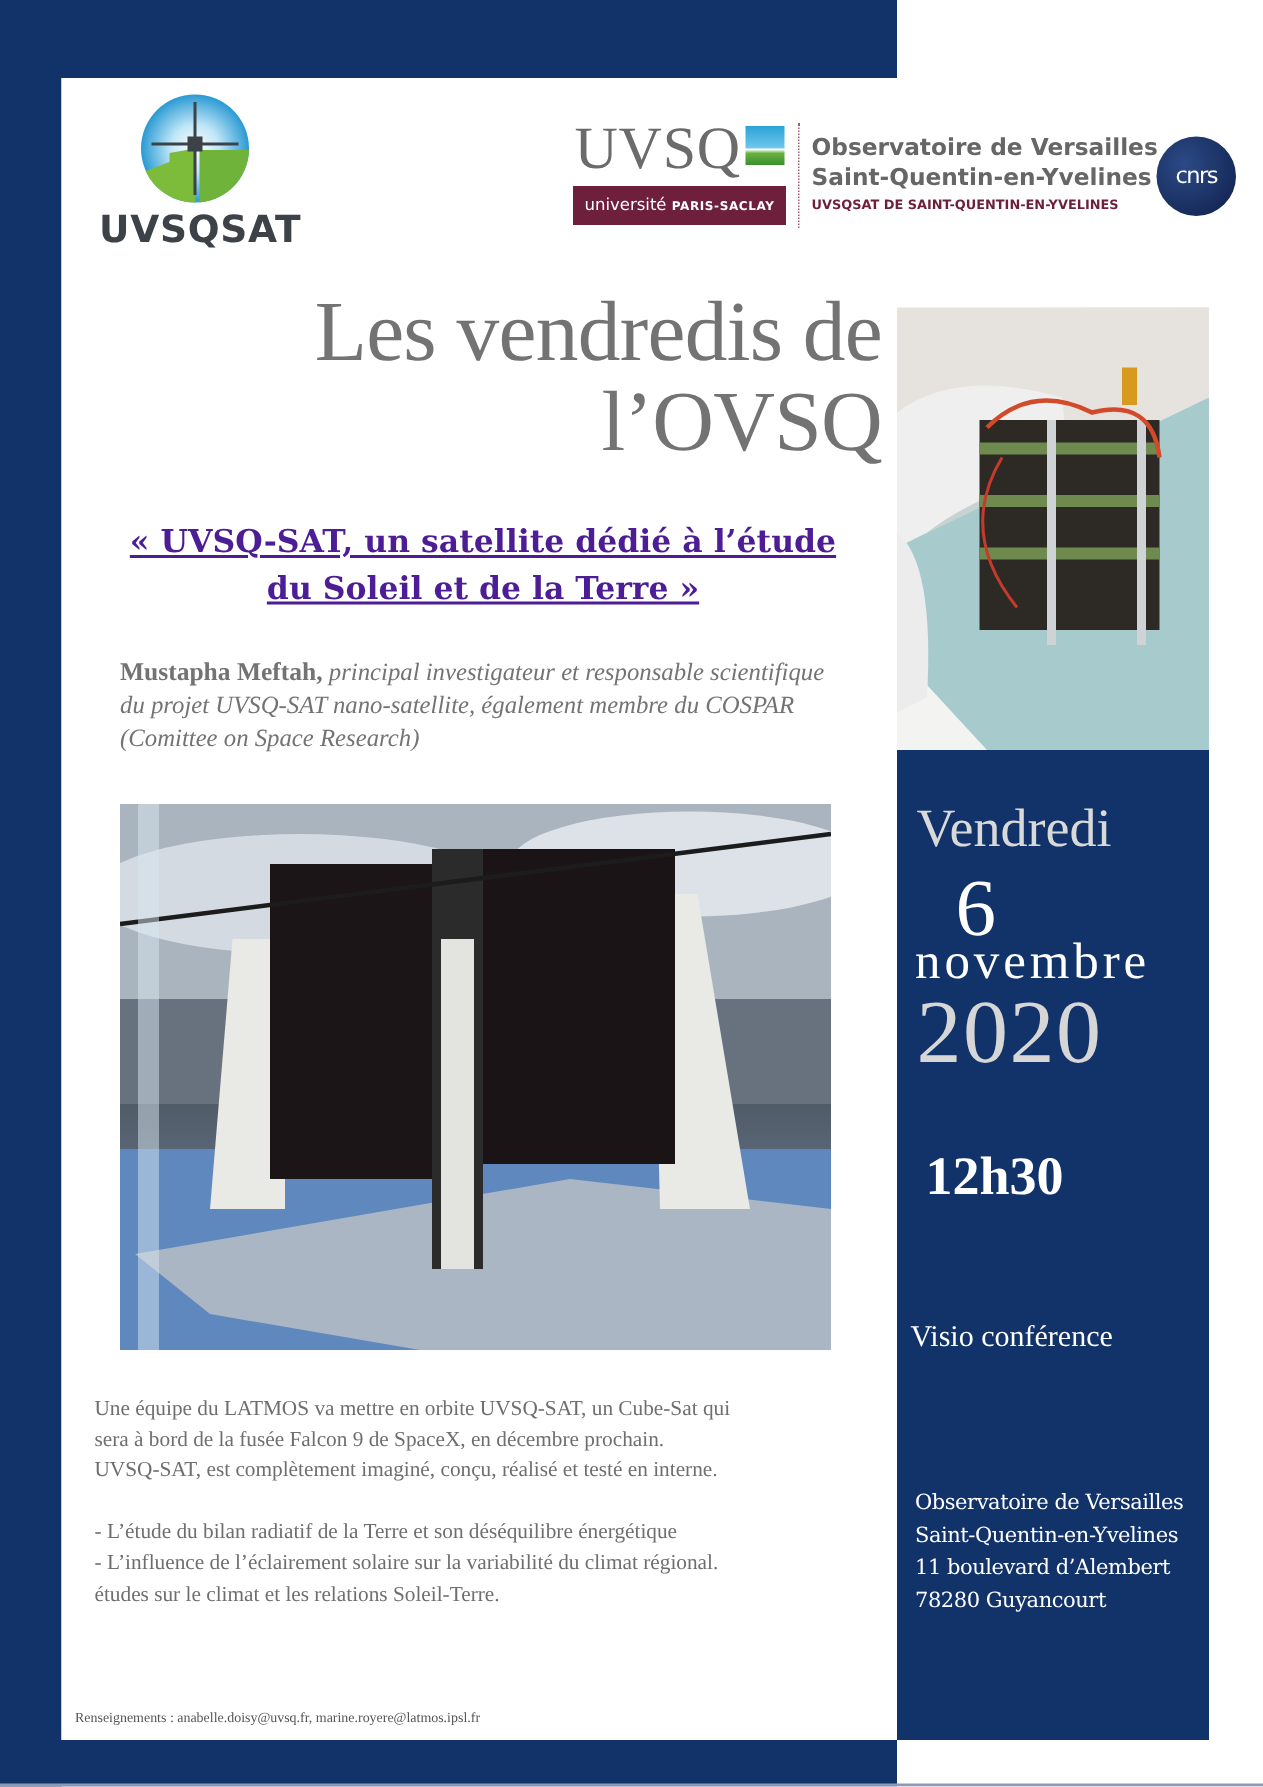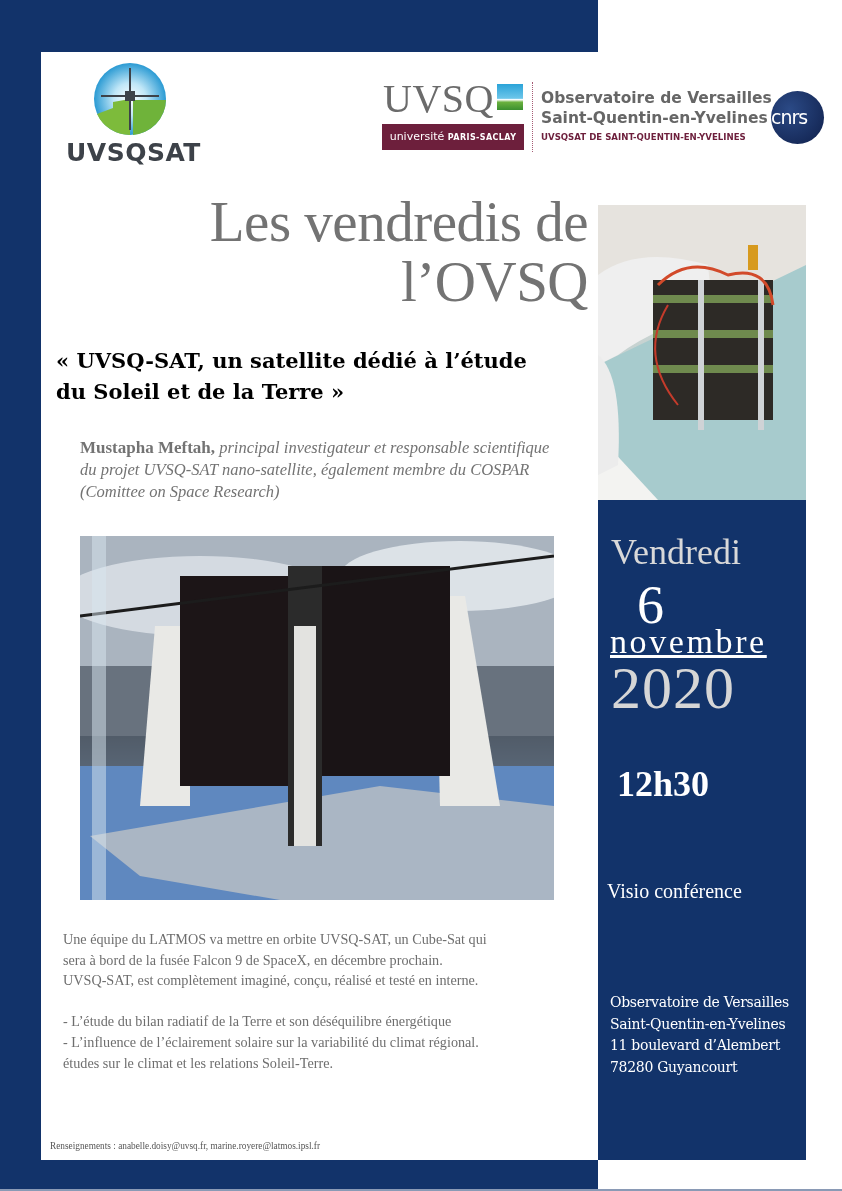--- a/index.html
+++ b/index.html
@@ -21,27 +21,27 @@
   
   #uvsq-logo { position:absolute; left:381px; top:78px; width:144px; height:74px; }
   #uvsq-logo .uvsq-word { position:absolute; left:2px; top:0; font-family:"Liberation Serif", serif; font-size:40px; color:#6b6b6b; letter-spacing:0.5px; line-height:42px;text-align:center; }
   #uvsq-logo .sun-box { position:absolute; left:116px; top:6px; width:26px; height:26px; background:linear-gradient(180deg,#2aa3d8 0%,#6cc6ea 55%,#ffffff 60%,#6ab13e 70%,#3a8f2f 100%); }
   #uvsq-logo .paris-saclay { position:absolute; left:1px; top:46px; width:142px; height:26px; background:#6d1f3c; color:#fff; font-family:"DejaVu Sans", sans-serif; font-size:11px; line-height:26px; text-align:center; }
   #uvsq-logo .paris-saclay small { font-size:8px; font-weight:bold; letter-spacing:0.4px; }
   .dotted-sep { position:absolute; left:532px; top:82px; width:0; height:70px; border-left:1px dotted #a65b74; }
   #ovsq-logo { position:absolute; left:541px; top:88px; width:225px; }
   #ovsq-logo .l1, #ovsq-logo .l2 { font-family:"DejaVu Sans", sans-serif; font-weight:bold; font-size:15.5px; color:#666; line-height:20px; white-space:nowrap; }
   #ovsq-logo .l3 { font-family:"DejaVu Sans", sans-serif; font-weight:bold; font-size:8.6px; color:#6d1f3c; margin-top:4px; white-space:nowrap; }
-  #cnrs-logo { position:absolute; left:771px; top:91px; width:53px; height:53px; border-radius:50%; background:radial-gradient(circle at 35% 35%, #2b4a86, #0f1f4a); color:#fff; font-family:"DejaVu Sans", sans-serif; font-size:19px; line-height:53px; letter-spacing:-1px; }
+  #cnrs-logo { position:absolute; left:771px; top:91px; width:53px; height:53px; border-radius:50%; background:radial-gradient(circle at 35% 35%, #2b4a86, #0f1f4a); color:#fff; font-family:"DejaVu Sans", sans-serif; font-size:15px; line-height:53px; text-align:center; letter-spacing:-1px; }
 
   
   #title { position:absolute; left:160px; top:192px; width:428px; text-align:right; font-family:"Liberation Serif", serif; color:#737373; font-size:57px; line-height:60px; letter-spacing:-0.5px; }
 
   
-  #subtitle { position:absolute; left:56px; top:345px; width:532px; font-family:"DejaVu Serif", serif; font-weight:bold; color:#000000; font-size:21px; line-height:31px; }
+  #subtitle { position:absolute; left:56px; top:345px; width:532px; text-align:center; font-family:"DejaVu Serif", serif; font-weight:bold; color:#4c1d95; font-size:21px; line-height:31px;text-decoration:underline; }
 
   
   #speaker { position:absolute; left:80px; top:437px; width:490px; font-family:"Liberation Serif", serif; color:#737373; font-size:16.5px; line-height:22px; }
   #speaker b { font-weight:bold; font-size:17px; }
   #speaker i { font-style:italic; }
 
   
   #sat-photo { position:absolute; left:80px; top:536px; width:474px; height:364px; overflow:hidden; background:linear-gradient(180deg,#b9c3cd 0%,#8f9aa6 30%,#5e6b78 55%,#9ab5d6 75%,#3c6aa5 100%); }
   #sat-photo svg { width:100%; height:100%; display:block; }
 
@@ -54,21 +54,21 @@
   #body-text p { margin:0; }
   #body-text .gap { height:20.6px; }
   #body-text b { font-weight:bold; font-size:15px; }
 
   #contact { position:absolute; left:50px; top:1141px; font-family:Liberation Serif, serif; font-size:9.3px; color:#555; white-space:nowrap; }
 
   
   .rc { position:absolute; color:#fff; font-family:"Liberation Serif", serif; white-space:nowrap; }
   #rc-day { left:611px; top:532px; font-size:36px; color:#d9d9d9; line-height:40px; }
   #rc-date { left:637px; top:578px; font-size:54px; line-height:54px; color:#ffffff; }
-  #rc-month { left:610px; top:622px; font-size:34px; letter-spacing:2.6px; line-height:40px; color:#ffffff;text-decoration:underline; }
+  #rc-month { left:610px; top:622px; font-size:34px; letter-spacing:2.6px; line-height:40px; color:#ffffff; }
   #rc-year { left:611px; top:655px; font-size:60px; line-height:66px; color:#d6d6d6; letter-spacing:1px; }
   #rc-time { left:617px; top:762px; font-size:36px; font-weight:bold; line-height:44px; color:#ffffff; }
   #rc-visio { left:607px; top:877px; font-size:20px; line-height:28px; color:#ffffff; }
   #rc-address { left:610px; top:992px; font-size:14px; line-height:21.5px; color:#ffffff; font-family:"DejaVu Serif", serif; letter-spacing:-0.3px; }
   #rc-address div { white-space:nowrap; }
 </style>
 </head>
 <body>
 
 <div class="navy" id="nav-left"></div>

